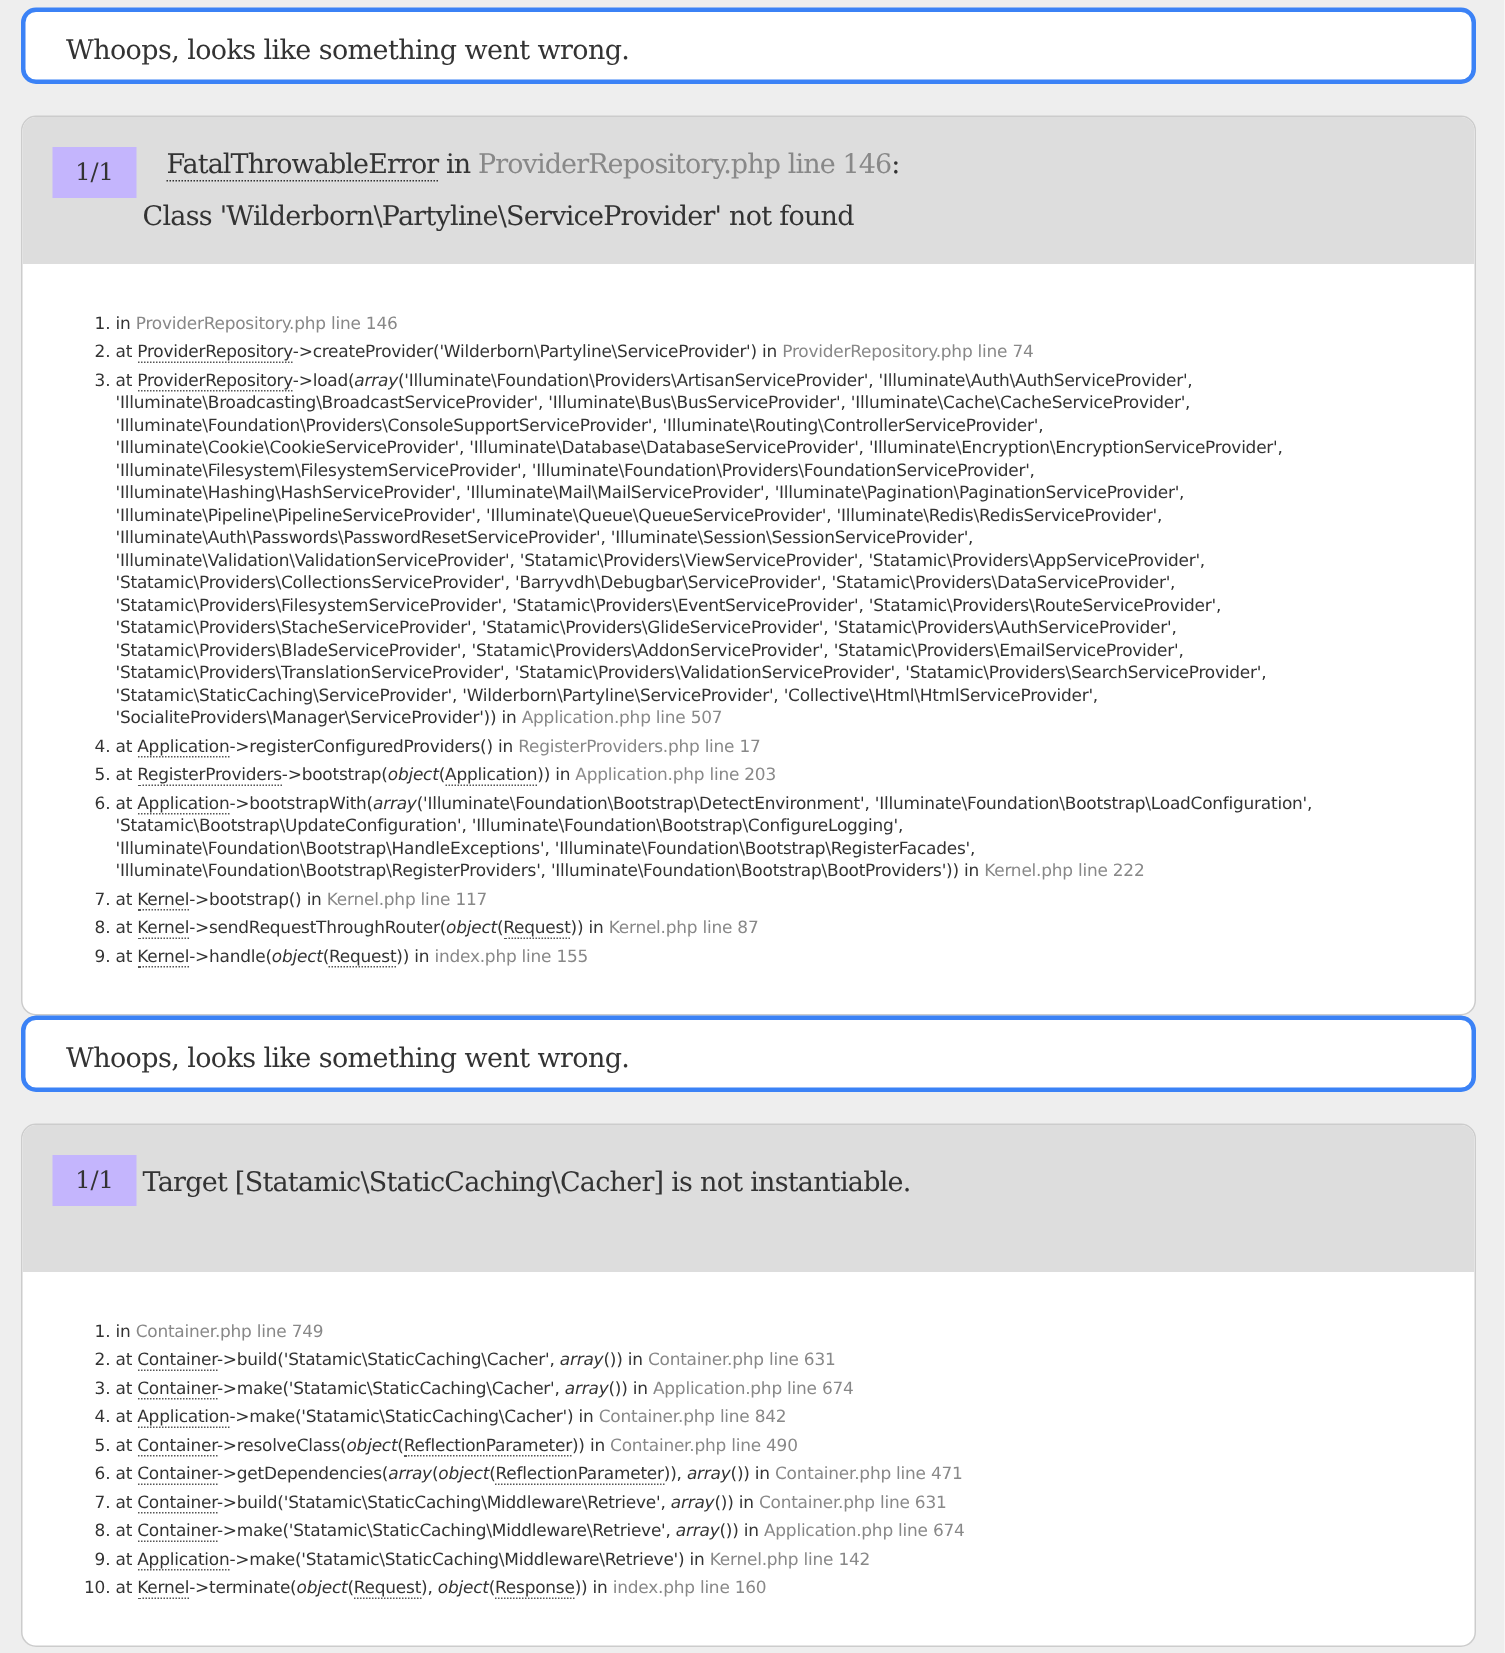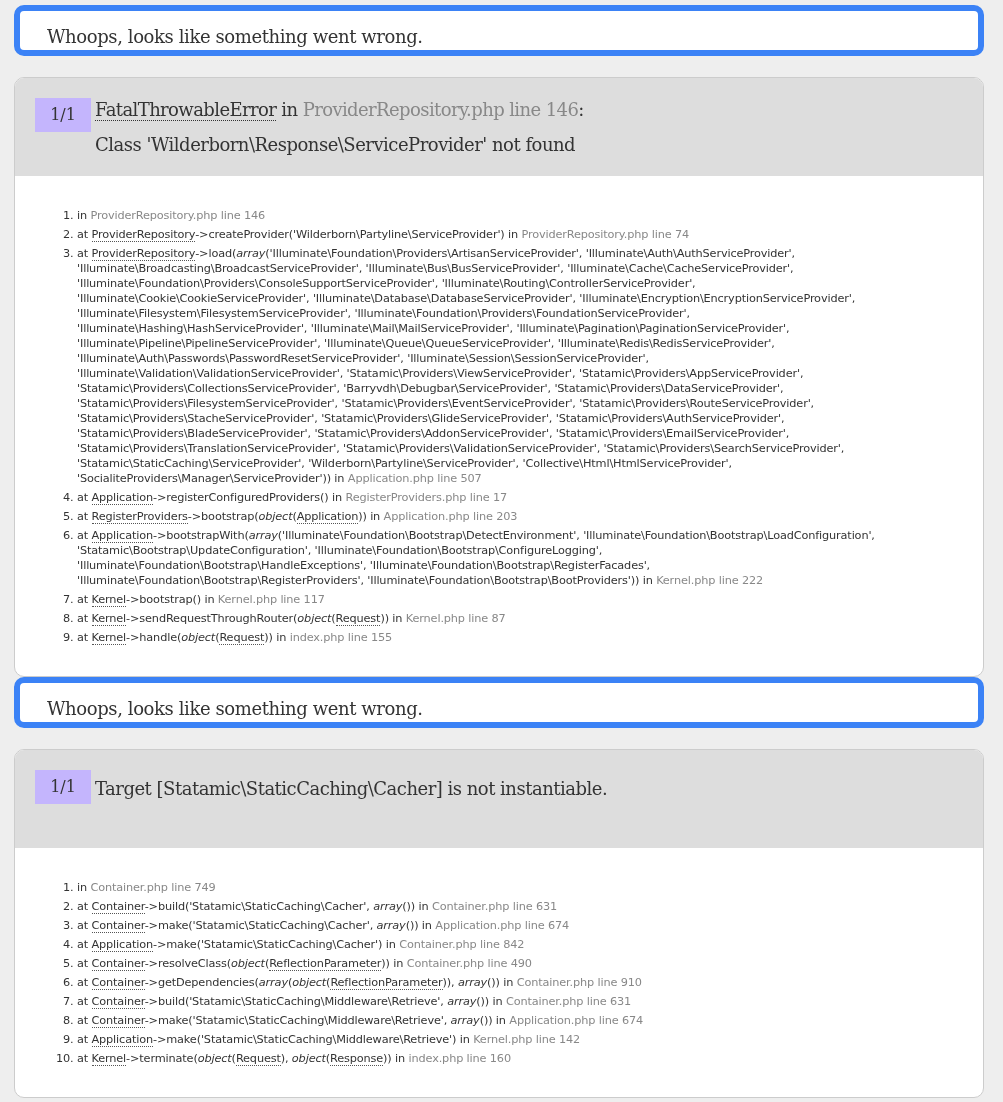--- a/index.html
+++ b/index.html
@@ -6,21 +6,21 @@
   body {
     background: #eeeeee;
     width: 1003px;
     min-height: 1102px;
     color: #333;
     font-family: "DejaVu Sans", sans-serif;
   }
   .wrap { padding: 5px 19px 0 14px; }
   .whoops {
     background: #fff;
-    border: 6px solid #3b82f6;
+    border: 3px solid #3b82f6;
     border-radius: 10px;
     height: 51px;
     box-sizing: border-box;
     padding: 0 27px;
     font-family: "DejaVu Serif", serif;
     font-size: 18px;
     line-height: 51px;
     color: #333;
     letter-spacing: -0.4px;
   }
@@ -52,20 +52,21 @@
     font-family: "DejaVu Serif", serif;
     font-size: 18px;
     line-height: 28px;
     color: #333;
     letter-spacing: -0.6px;
     white-space: nowrap;
   }
   .title-line abbr {
     text-decoration: none;
     border-bottom: 1px dotted #333;
+    margin-left: 16px;
   }
   .title-line .file { color: #888; }
   .message {
     font-family: "DejaVu Serif", serif;
     font-size: 18px;
     line-height: 28px;
     margin-top: 7px;
     color: #333;
     letter-spacing: -0.5px;
     white-space: nowrap;
@@ -97,21 +98,21 @@
     <span>Whoops, looks like something went wrong.</span>
   </div>
   <div class="block">
     <div class="block-head">
       <div class="badge">1/1</div>
       <div class="title-line">
         <abbr>FatalThrowableError</abbr>
         <span>in</span>
         <span class="file">ProviderRepository.php line 146</span><span>:</span>
       </div>
-      <div class="message">Class 'Wilderborn\Response\ServiceProvider' not found</div>
+      <div class="message">Class 'Wilderborn\Partyline\ServiceProvider' not found</div>
     </div>
     <ol class="trace">
         <li><span>in </span><span class="file">ProviderRepository.php line 146</span></li>
         <li><span>at </span><abbr class="cls">ProviderRepository</abbr><span>-&gt;createProvider('Wilderborn\Partyline\ServiceProvider') in </span><span class="file">ProviderRepository.php line 74</span></li>
         <li><span>at </span><abbr class="cls">ProviderRepository</abbr><span>-&gt;load(</span><span class="it">array</span><span>('Illuminate\Foundation\Providers\ArtisanServiceProvider', 'Illuminate\Auth\AuthServiceProvider',</span><br><span>'Illuminate\Broadcasting\BroadcastServiceProvider', 'Illuminate\Bus\BusServiceProvider', 'Illuminate\Cache\CacheServiceProvider',</span><br><span>'Illuminate\Foundation\Providers\ConsoleSupportServiceProvider', 'Illuminate\Routing\ControllerServiceProvider',</span><br><span>'Illuminate\Cookie\CookieServiceProvider', 'Illuminate\Database\DatabaseServiceProvider', 'Illuminate\Encryption\EncryptionServiceProvider',</span><br><span>'Illuminate\Filesystem\FilesystemServiceProvider', 'Illuminate\Foundation\Providers\FoundationServiceProvider',</span><br><span>'Illuminate\Hashing\HashServiceProvider', 'Illuminate\Mail\MailServiceProvider', 'Illuminate\Pagination\PaginationServiceProvider',</span><br><span>'Illuminate\Pipeline\PipelineServiceProvider', 'Illuminate\Queue\QueueServiceProvider', 'Illuminate\Redis\RedisServiceProvider',</span><br><span>'Illuminate\Auth\Passwords\PasswordResetServiceProvider', 'Illuminate\Session\SessionServiceProvider',</span><br><span>'Illuminate\Validation\ValidationServiceProvider', 'Statamic\Providers\ViewServiceProvider', 'Statamic\Providers\AppServiceProvider',</span><br><span>'Statamic\Providers\CollectionsServiceProvider', 'Barryvdh\Debugbar\ServiceProvider', 'Statamic\Providers\DataServiceProvider',</span><br><span>'Statamic\Providers\FilesystemServiceProvider', 'Statamic\Providers\EventServiceProvider', 'Statamic\Providers\RouteServiceProvider',</span><br><span>'Statamic\Providers\StacheServiceProvider', 'Statamic\Providers\GlideServiceProvider', 'Statamic\Providers\AuthServiceProvider',</span><br><span>'Statamic\Providers\BladeServiceProvider', 'Statamic\Providers\AddonServiceProvider', 'Statamic\Providers\EmailServiceProvider',</span><br><span>'Statamic\Providers\TranslationServiceProvider', 'Statamic\Providers\ValidationServiceProvider', 'Statamic\Providers\SearchServiceProvider',</span><br><span>'Statamic\StaticCaching\ServiceProvider', 'Wilderborn\Partyline\ServiceProvider', 'Collective\Html\HtmlServiceProvider',</span><br><span>'SocialiteProviders\Manager\ServiceProvider')) in </span><span class="file">Application.php line 507</span></li>
         <li><span>at </span><abbr class="cls">Application</abbr><span>-&gt;registerConfiguredProviders() in </span><span class="file">RegisterProviders.php line 17</span></li>
         <li><span>at </span><abbr class="cls">RegisterProviders</abbr><span>-&gt;bootstrap(</span><span class="it">object</span><span>(</span><abbr class="cls">Application</abbr><span>)) in </span><span class="file">Application.php line 203</span></li>
         <li><span>at </span><abbr class="cls">Application</abbr><span>-&gt;bootstrapWith(</span><span class="it">array</span><span>('Illuminate\Foundation\Bootstrap\DetectEnvironment', 'Illuminate\Foundation\Bootstrap\LoadConfiguration',</span><br><span>'Statamic\Bootstrap\UpdateConfiguration', 'Illuminate\Foundation\Bootstrap\ConfigureLogging',</span><br><span>'Illuminate\Foundation\Bootstrap\HandleExceptions', 'Illuminate\Foundation\Bootstrap\RegisterFacades',</span><br><span>'Illuminate\Foundation\Bootstrap\RegisterProviders', 'Illuminate\Foundation\Bootstrap\BootProviders')) in </span><span class="file">Kernel.php line 222</span></li>
         <li><span>at </span><abbr class="cls">Kernel</abbr><span>-&gt;bootstrap() in </span><span class="file">Kernel.php line 117</span></li>
         <li><span>at </span><abbr class="cls">Kernel</abbr><span>-&gt;sendRequestThroughRouter(</span><span class="it">object</span><span>(</span><abbr class="cls">Request</abbr><span>)) in </span><span class="file">Kernel.php line 87</span></li>
@@ -126,21 +127,21 @@
     <div class="block-head">
       <div class="badge">1/1</div>
       <div class="message">Target [Statamic\StaticCaching\Cacher] is not instantiable.</div>
     </div>
     <ol class="trace">
         <li><span>in </span><span class="file">Container.php line 749</span></li>
         <li><span>at </span><abbr class="cls">Container</abbr><span>-&gt;build('Statamic\StaticCaching\Cacher', </span><span class="it">array</span><span>()) in </span><span class="file">Container.php line 631</span></li>
         <li><span>at </span><abbr class="cls">Container</abbr><span>-&gt;make('Statamic\StaticCaching\Cacher', </span><span class="it">array</span><span>()) in </span><span class="file">Application.php line 674</span></li>
         <li><span>at </span><abbr class="cls">Application</abbr><span>-&gt;make('Statamic\StaticCaching\Cacher') in </span><span class="file">Container.php line 842</span></li>
         <li><span>at </span><abbr class="cls">Container</abbr><span>-&gt;resolveClass(</span><span class="it">object</span><span>(</span><abbr class="cls">ReflectionParameter</abbr><span>)) in </span><span class="file">Container.php line 490</span></li>
-        <li><span>at </span><abbr class="cls">Container</abbr><span>-&gt;getDependencies(</span><span class="it">array</span><span>(</span><span class="it">object</span><span>(</span><abbr class="cls">ReflectionParameter</abbr><span>)), </span><span class="it">array</span><span>()) in </span><span class="file">Container.php line 910</span></li>
+        <li><span>at </span><abbr class="cls">Container</abbr><span>-&gt;getDependencies(</span><span class="it">array</span><span>(</span><span class="it">object</span><span>(</span><abbr class="cls">ReflectionParameter</abbr><span>)), </span><span class="it">array</span><span>()) in </span><span class="file">Container.php line 471</span></li>
         <li><span>at </span><abbr class="cls">Container</abbr><span>-&gt;build('Statamic\StaticCaching\Middleware\Retrieve', </span><span class="it">array</span><span>()) in </span><span class="file">Container.php line 631</span></li>
         <li><span>at </span><abbr class="cls">Container</abbr><span>-&gt;make('Statamic\StaticCaching\Middleware\Retrieve', </span><span class="it">array</span><span>()) in </span><span class="file">Application.php line 674</span></li>
         <li><span>at </span><abbr class="cls">Application</abbr><span>-&gt;make('Statamic\StaticCaching\Middleware\Retrieve') in </span><span class="file">Kernel.php line 142</span></li>
         <li><span>at </span><abbr class="cls">Kernel</abbr><span>-&gt;terminate(</span><span class="it">object</span><span>(</span><abbr class="cls">Request</abbr><span>), </span><span class="it">object</span><span>(</span><abbr class="cls">Response</abbr><span>)) in </span><span class="file">index.php line 160</span></li>
       </ol>
   </div>
 
 </div>
 
 </body></html>

